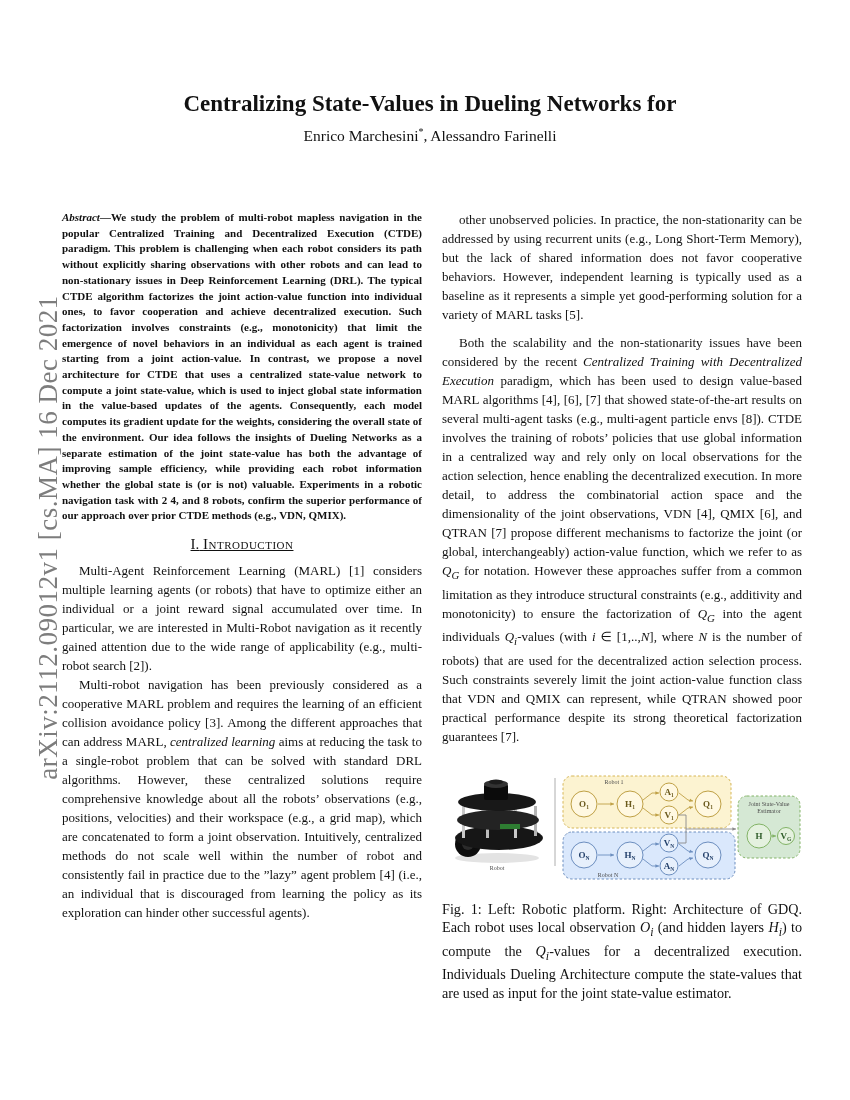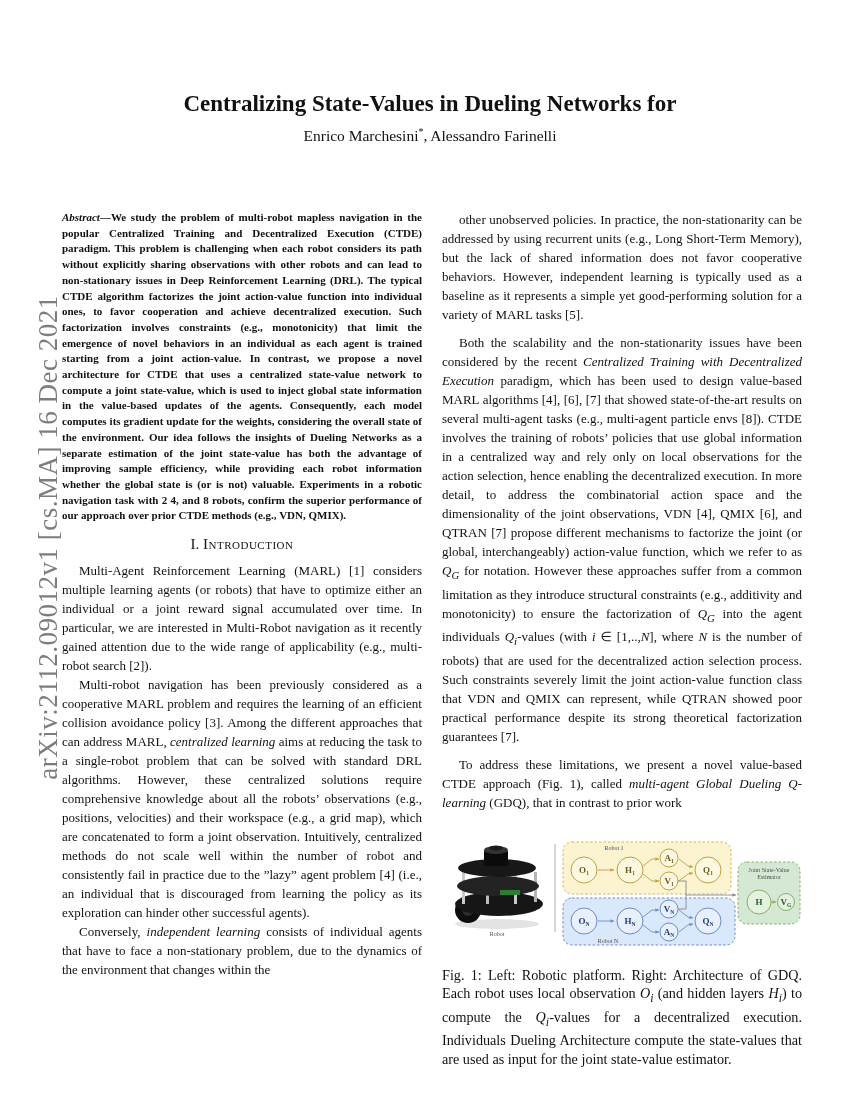--- a/index.html
+++ b/index.html
@@ -12,21 +12,21 @@
   
   .header{position:absolute;top:88px;left:60px;width:740px;text-align:center;}
   .title{font-size:23px;font-weight:bold;line-height:32px;}
   .authors{margin-top:6px;font-size:15.5px;}
   .authors sup{font-size:10px;}
   
   .columns{position:absolute;top:210px;left:62px;width:740px;display:flex;gap:20px;}
   .col{width:360px;}
   .abstract{font-size:11px;font-weight:bold;line-height:15.7px;text-align:justify;}
   .abstract .ab-label{font-style:italic;}
-  .section-heading{text-align:center;font-size:15px;margin:12px 0 8px 0;}
+  .section-heading{text-align:center;font-size:15px;margin:12px 0 8px 0;text-decoration:underline;}
   .section-heading .sc{font-variant:small-caps;letter-spacing:.5px;}
   p.body{font-size:13px;line-height:19px;text-align:justify;margin:0;text-indent:17px;}
   .rcol p.body{margin-bottom:9px;}
   
   .figure-block{margin-top:24px;}
   .fig-svg{display:block;width:360px;height:118px;}
   .fig-caption{margin-top:12px;font-size:14.2px;line-height:18.6px;text-align:justify;}
   .fig-caption i{}
   
   .fig-svg text{font-family:"Liberation Serif", serif;}
@@ -58,28 +58,26 @@
 
   <div class="columns">
 
     <div class="col lcol">
       <div class="abstract"><span class="ab-label">Abstract—</span><span>We study the problem of multi-robot mapless navigation in the popular Centralized Training and Decentralized Execution (CTDE) paradigm. This problem is challenging when each robot considers its path without explicitly sharing observations with other robots and can lead to non-stationary issues in Deep Reinforcement Learning (DRL). The typical CTDE algorithm factorizes the joint action-value function into individual ones, to favor cooperation and achieve decentralized execution. Such factorization involves constraints (e.g., monotonicity) that limit the emergence of novel behaviors in an individual as each agent is trained starting from a joint action-value. In contrast, we propose a novel architecture for CTDE that uses a centralized state-value network to compute a joint state-value, which is used to inject global state information in the value-based updates of the agents. Consequently, each model computes its gradient update for the weights, considering the overall state of the environment. Our idea follows the insights of Dueling Networks as a separate estimation of the joint state-value has both the advantage of improving sample efficiency, while providing each robot information whether the global state is (or is not) valuable. Experiments in a robotic navigation task with 2 4, and 8 robots, confirm the superior performance of our approach over prior CTDE methods (e.g., VDN, QMIX).</span></div>
 
       <div class="section-heading"><span>I.</span>&nbsp;<span class="sc">Introduction</span></div>
 
       <p class="body">Multi-Agent Reinforcement Learning (MARL) [1] considers multiple learning agents (or robots) that have to optimize either an individual or a joint reward signal accumulated over time. In particular, we are interested in Multi-Robot navigation as it recently gained attention due to the wide range of applicability (e.g., multi-robot search [2]).</p>
       <p class="body">Multi-robot navigation has been previously considered as a cooperative MARL problem and requires the learning of an efficient collision avoidance policy [3]. Among the different approaches that can address MARL, <i>centralized learning</i> aims at reducing the task to a single-robot problem that can be solved with standard DRL algorithms. However, these centralized solutions require comprehensive knowledge about all the robots’ observations (e.g., positions, velocities) and their workspace (e.g., a grid map), which are concatenated to form a joint observation. Intuitively, centralized methods do not scale well within the number of robot and consistently fail in practice due to the ”lazy” agent problem [4] (i.e., an individual that is discouraged from learning the policy as its exploration can hinder other successful agents).</p>
-      <p class="body">Conversely, <i>independent learning</i> consists of individual agents that have to face a non-stationary problem, due to the dynamics of the environment that changes within the</p>
 
     </div>
 
     <div class="col rcol">
       <p class="body">other unobserved policies. In practice, the non-stationarity can be addressed by using recurrent units (e.g., Long Short-Term Memory), but the lack of shared information does not favor cooperative behaviors. However, independent learning is typically used as a baseline as it represents a simple yet good-performing solution for a variety of MARL tasks [5].</p>
       <p class="body">Both the scalability and the non-stationarity issues have been considered by the recent <i>Centralized Training with Decentralized Execution</i> paradigm, which has been used to design value-based MARL algorithms [4], [6], [7] that showed state-of-the-art results on several multi-agent tasks (e.g., multi-agent particle envs [8]). CTDE involves the training of robots’ policies that use global information in a centralized way and rely only on local observations for the action selection, hence enabling the decentralized execution. In more detail, to address the combinatorial action space and the dimensionality of the joint observations, VDN [4], QMIX [6], and QTRAN [7] propose different mechanisms to factorize the joint (or global, interchangeably) action-value function, which we refer to as <i>Q<sub>G</sub></i> for notation. However these approaches suffer from a common limitation as they introduce structural constraints (e.g., additivity and monotonicity) to ensure the factorization of <i>Q<sub>G</sub></i> into the agent individuals <i>Q<sub>i</sub></i>-values (with <i>i</i> ∈ [1,..,<i>N</i>], where <i>N</i> is the number of robots) that are used for the decentralized action selection process. Such constraints severely limit the joint action-value function class that VDN and QMIX can represent, while QTRAN showed poor practical performance despite its strong theoretical factorization guarantees [7].</p>
-      <p class="body">To address these limitations, we present a novel value-based CTDE approach (Fig. 1), called <i>multi-agent Global Dueling Q-learning</i> (GDQ), that in contrast to prior work</p>
 
       <div class="figure-block">
         <svg class="fig-svg" viewBox="0 0 360 118">
           <defs>
             <marker id="arwY" viewBox="0 0 10 10" refX="8" refY="5" markerWidth="5" markerHeight="5" orient="auto">
                 <path d="M0,1 L8,5 L0,9 z" fill="#BFA045"></path>
               </marker>
             <marker id="arwB" viewBox="0 0 10 10" refX="8" refY="5" markerWidth="5" markerHeight="5" orient="auto">
                 <path d="M0,1 L8,5 L0,9 z" fill="#6C8EBF"></path>
               </marker>

